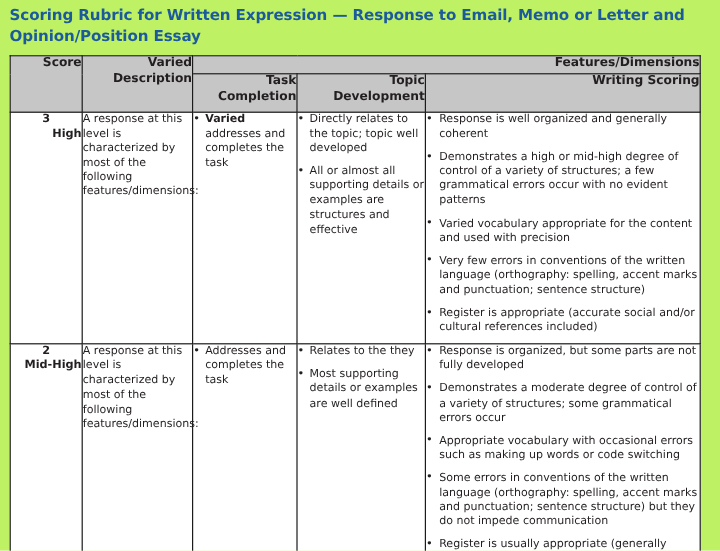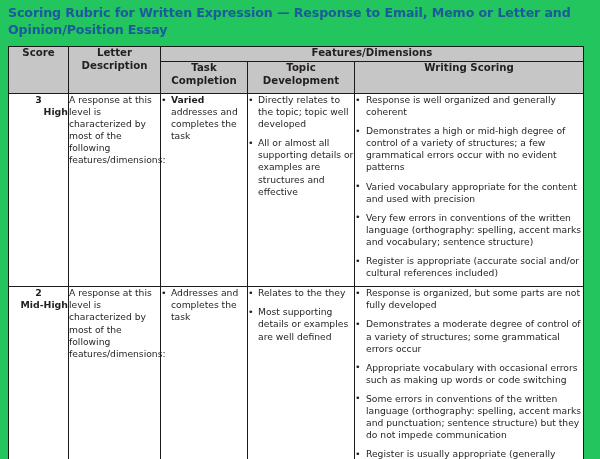--- a/index.html
+++ b/index.html
@@ -12,21 +12,21 @@
     height: 459px;
     overflow: hidden;
     font-family: "DejaVu Sans", sans-serif;
     -webkit-font-smoothing: antialiased;
   }
 
   .page {
     position: relative;
     width: 600px;
     height: 459px;
-    background: #22c55e;
+    background: #bef264;
   }
 
   
   .doc-title {
     position: absolute;
     left: 8px;
     top: 4px;
     width: 566px;
     font-size: 12.6px;
     line-height: 17px;
@@ -55,21 +55,21 @@
   
   col.c-score { width: 60px; }
   col.c-gen   { width: 92px; }
   col.c-task  { width: 87px; }
   col.c-topic { width: 107px; }
   col.c-write { width: 229px; }
 
   
   .hdr {
     background: #c6c6c6;
-    text-align: center;
+    text-align: right;
     font-weight: bold;
     font-size: 10.2px;
     line-height: 12.5px;
     color: #231f20;
     padding: 2px 2px;
   }
   .hdr-features {
     height: 14px;
     vertical-align: middle;
     font-size: 10.2px;
@@ -148,21 +148,21 @@
     <colgroup>
       <col class="c-score">
       <col class="c-gen">
       <col class="c-task">
       <col class="c-topic">
       <col class="c-write">
     </colgroup>
     <thead>
       <tr>
         <td class="hdr" rowspan="2">Score</td>
-        <td class="hdr" rowspan="2">Letter Description</td>
+        <td class="hdr" rowspan="2">Varied Description</td>
         <td class="hdr hdr-features" colspan="3">Features/Dimensions</td>
       </tr>
       <tr>
         <td class="hdr hdr-sub hdr-tall">Task Completion</td>
         <td class="hdr hdr-sub hdr-tall">Topic Development</td>
         <td class="hdr hdr-sub hdr-writing">Writing Scoring</td>
       </tr>
     </thead>
     <tbody>
       <tr class="row-high">
@@ -180,21 +180,21 @@
           <ul class="bl">
               <li>Directly relates to the topic; topic well developed</li>
               <li>All or almost all supporting details or examples are structures and effective</li>
             </ul>
         </td>
         <td class="cell cell-write">
           <ul class="bl">
               <li>Response is well organized and generally coherent</li>
               <li>Demonstrates a high or mid-high degree of control of a variety of structures; a few grammatical errors occur with no evident patterns</li>
               <li>Varied vocabulary appropriate for the content and used with precision</li>
-              <li>Very few errors in conventions of the written language (orthography: spelling, accent marks and vocabulary; sentence structure)</li>
+              <li>Very few errors in conventions of the written language (orthography: spelling, accent marks and punctuation; sentence structure)</li>
               <li>Register is appropriate (accurate social and/or cultural references included)</li>
             </ul>
         </td>
       </tr>
       <tr class="row-midhigh">
         <td class="cell cell-score">
           <span class="num">2</span>
           <span class="lbl">Mid-High</span>
         </td>
         <td class="cell cell-gen">A response at this level is characterized by most of the following features/dimensions:</td>

